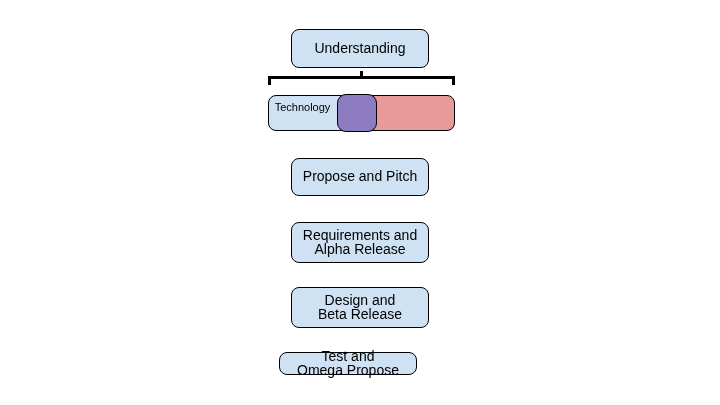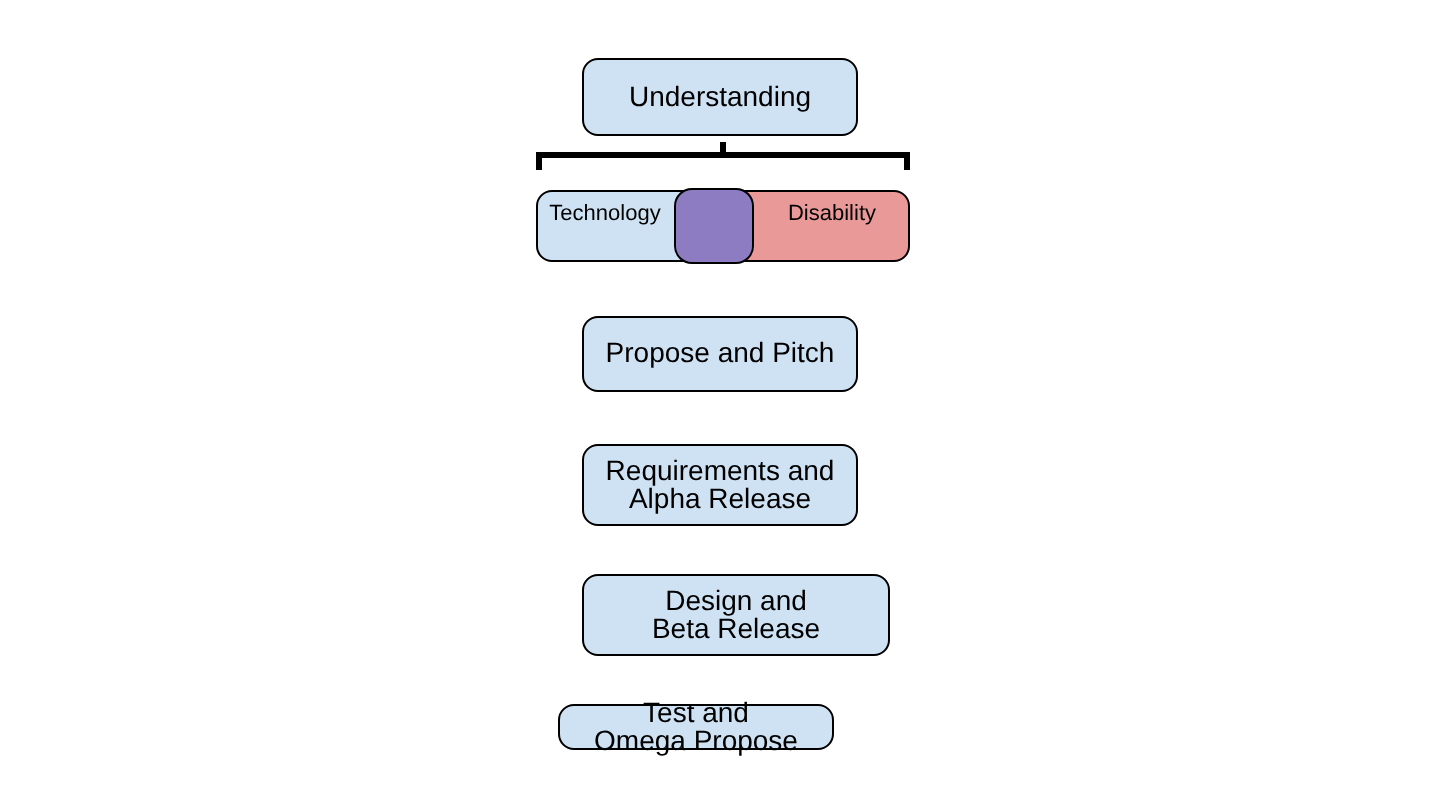--- a/index.html
+++ b/index.html
@@ -26,21 +26,21 @@
     flex-direction: column;
     align-items: center;
     justify-content: center;
     text-align: center;
     font-size: 14px;
     line-height: 13.5px;
   }
   .understanding { left: 291px; top: 29px;  width: 138px; height: 39px; }
   .step-1        { left: 291px; top: 158px; width: 138px; height: 38px; }
   .step-2        { left: 291px; top: 222px; width: 138px; height: 41px; }
-  .step-3        { left: 291px; top: 287px; width: 154px; height: 41px; }
+  .step-3        { left: 291px; top: 287px; width: 138px; height: 41px; }
   .step-4        { left: 279px; top: 352px; width: 138px; height: 23px; }
 
   
   .bracket-bar    { position: absolute; left: 268px; top: 76px; width: 187px; height: 3px; background: var(--bracket, #000000); }
   .bracket-tick-l { position: absolute; left: 268px; top: 76px; width: 3px;  height: 9px; background: var(--bracket, #000000); }
   .bracket-tick-r { position: absolute; left: 452px; top: 76px; width: 3px;  height: 9px; background: var(--bracket, #000000); }
   .bracket-tick-c { position: absolute; left: 360px; top: 71px; width: 3px;  height: 6px; background: var(--bracket, #000000); }
 
   
   .split-row { position: absolute; left: 268px; top: 95px; width: 187px; height: 36px; }
@@ -86,21 +86,20 @@
   <div class="bracket-bar"></div>
   <div class="bracket-tick-l"></div>
   <div class="bracket-tick-r"></div>
   <div class="bracket-tick-c"></div>
 
   <div class="split-row">
     <div class="tech-box"></div>
     <div class="dis-box"></div>
     <div class="overlap-box"></div>
     <div class="tech-label">Technology</div>
-    <div class="dis-label">Disability</div>
   </div>
 
   <div class="box step-1">
     <span>Propose and Pitch</span>
     <span></span>
   </div>
 
   <div class="box step-2">
     <span>Requirements and</span>
     <span>Alpha Release</span>

